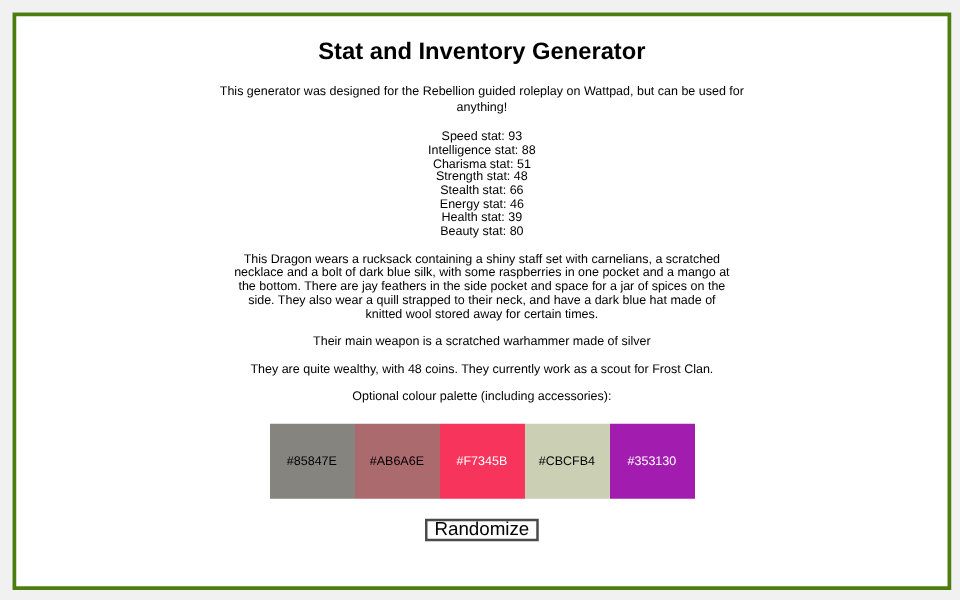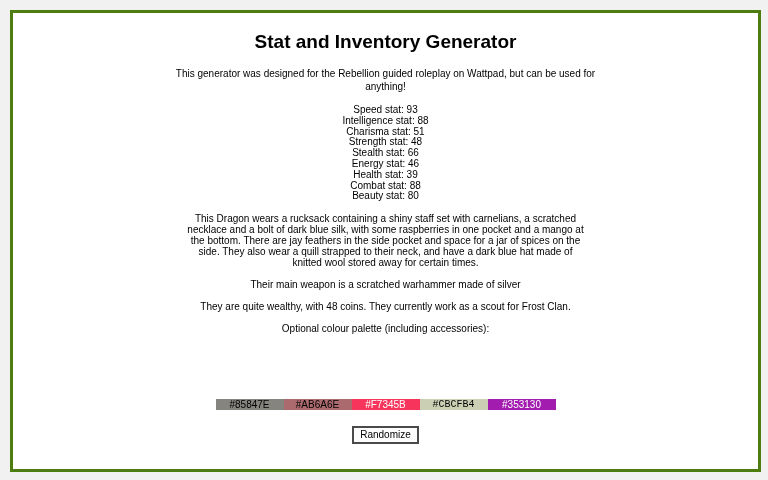--- a/index.html
+++ b/index.html
@@ -55,35 +55,34 @@
     margin: 11px 0;
   }
   .palette-label {
     margin: 11px 0 6px 0;
   }
   .palette {
     display: flex;
     width: 340px;
     height: 60px;
     margin: 16px auto;
-    align-items: flex-end;
   }
   .swatch {
     flex: 1 1 80px;
     display: flex;
     align-items: center;
     justify-content: center;
     font-size: 10px;
   }
   .button-row {
     margin-top: 9px;
   }
   .randomize-button {
     font-family: "Liberation Sans", sans-serif;
-    font-size: 10px;
+    font-size: 15px;
     line-height: 12px;
     background: #fcfcfc;
     border: 2px solid #4a4a4a;
     border-radius: 0;
     padding: 1px 6px;
     color: #000;
     cursor: pointer;
   }
 </style>
 </head>
@@ -97,37 +96,36 @@
     <div class="subtitle">This generator was designed for the Rebellion guided roleplay on Wattpad, but can be used for anything!</div>
 
     <div class="stats-list" id="stats-list">
         <div class="stat-line">Speed stat: 93</div>
         <div class="stat-line">Intelligence stat: 88</div>
         <div class="stat-line">Charisma stat: 51</div>
         <div class="stat-line">Strength stat: 48</div>
         <div class="stat-line">Stealth stat: 66</div>
         <div class="stat-line">Energy stat: 46</div>
         <div class="stat-line">Health stat: 39</div>
-        <div class="stat-line">Combat stat: 88</div>
         <div class="stat-line">Beauty stat: 80</div>
       </div>
 
     <p class="para">This Dragon wears a rucksack containing a shiny staff set with carnelians, a scratched necklace and a bolt of dark blue silk, with some raspberries in one pocket and a mango at the bottom. There are jay feathers in the side pocket and space for a jar of spices on the side. They also wear a quill strapped to their neck, and have a dark blue hat made of knitted wool stored away for certain times.</p>
 
     <p class="para">Their main weapon is a scratched warhammer made of silver</p>
 
     <p class="para">They are quite wealthy, with 48 coins. They currently work as a scout for Frost Clan.</p>
 
     <p class="para palette-label">Optional colour palette (including accessories):</p>
 
     <div class="palette" id="palette">
         <div class="swatch" style="background: rgb(133, 132, 126); color: rgb(0, 0, 0);">#85847E</div>
         <div class="swatch" style="background: rgb(171, 106, 110); color: rgb(0, 0, 0);">#AB6A6E</div>
         <div class="swatch" style="background: rgb(247, 52, 91); color: rgb(255, 255, 255);">#F7345B</div>
-        <div class="swatch" style="background: rgb(203, 207, 180); color: rgb(0, 0, 0); font-family: Liberation Mono, monospace;">#CBCFB4</div>
+        <div class="swatch" style="background: rgb(203, 207, 180); color: rgb(0, 0, 0);">#CBCFB4</div>
         <div class="swatch" style="background: #a21caf; color: rgb(255, 255, 255);">#353130</div>
       </div>
 
     <div class="button-row">
       <button class="randomize-button">Randomize</button>
     </div>
 
   </div>
 </div>
 

